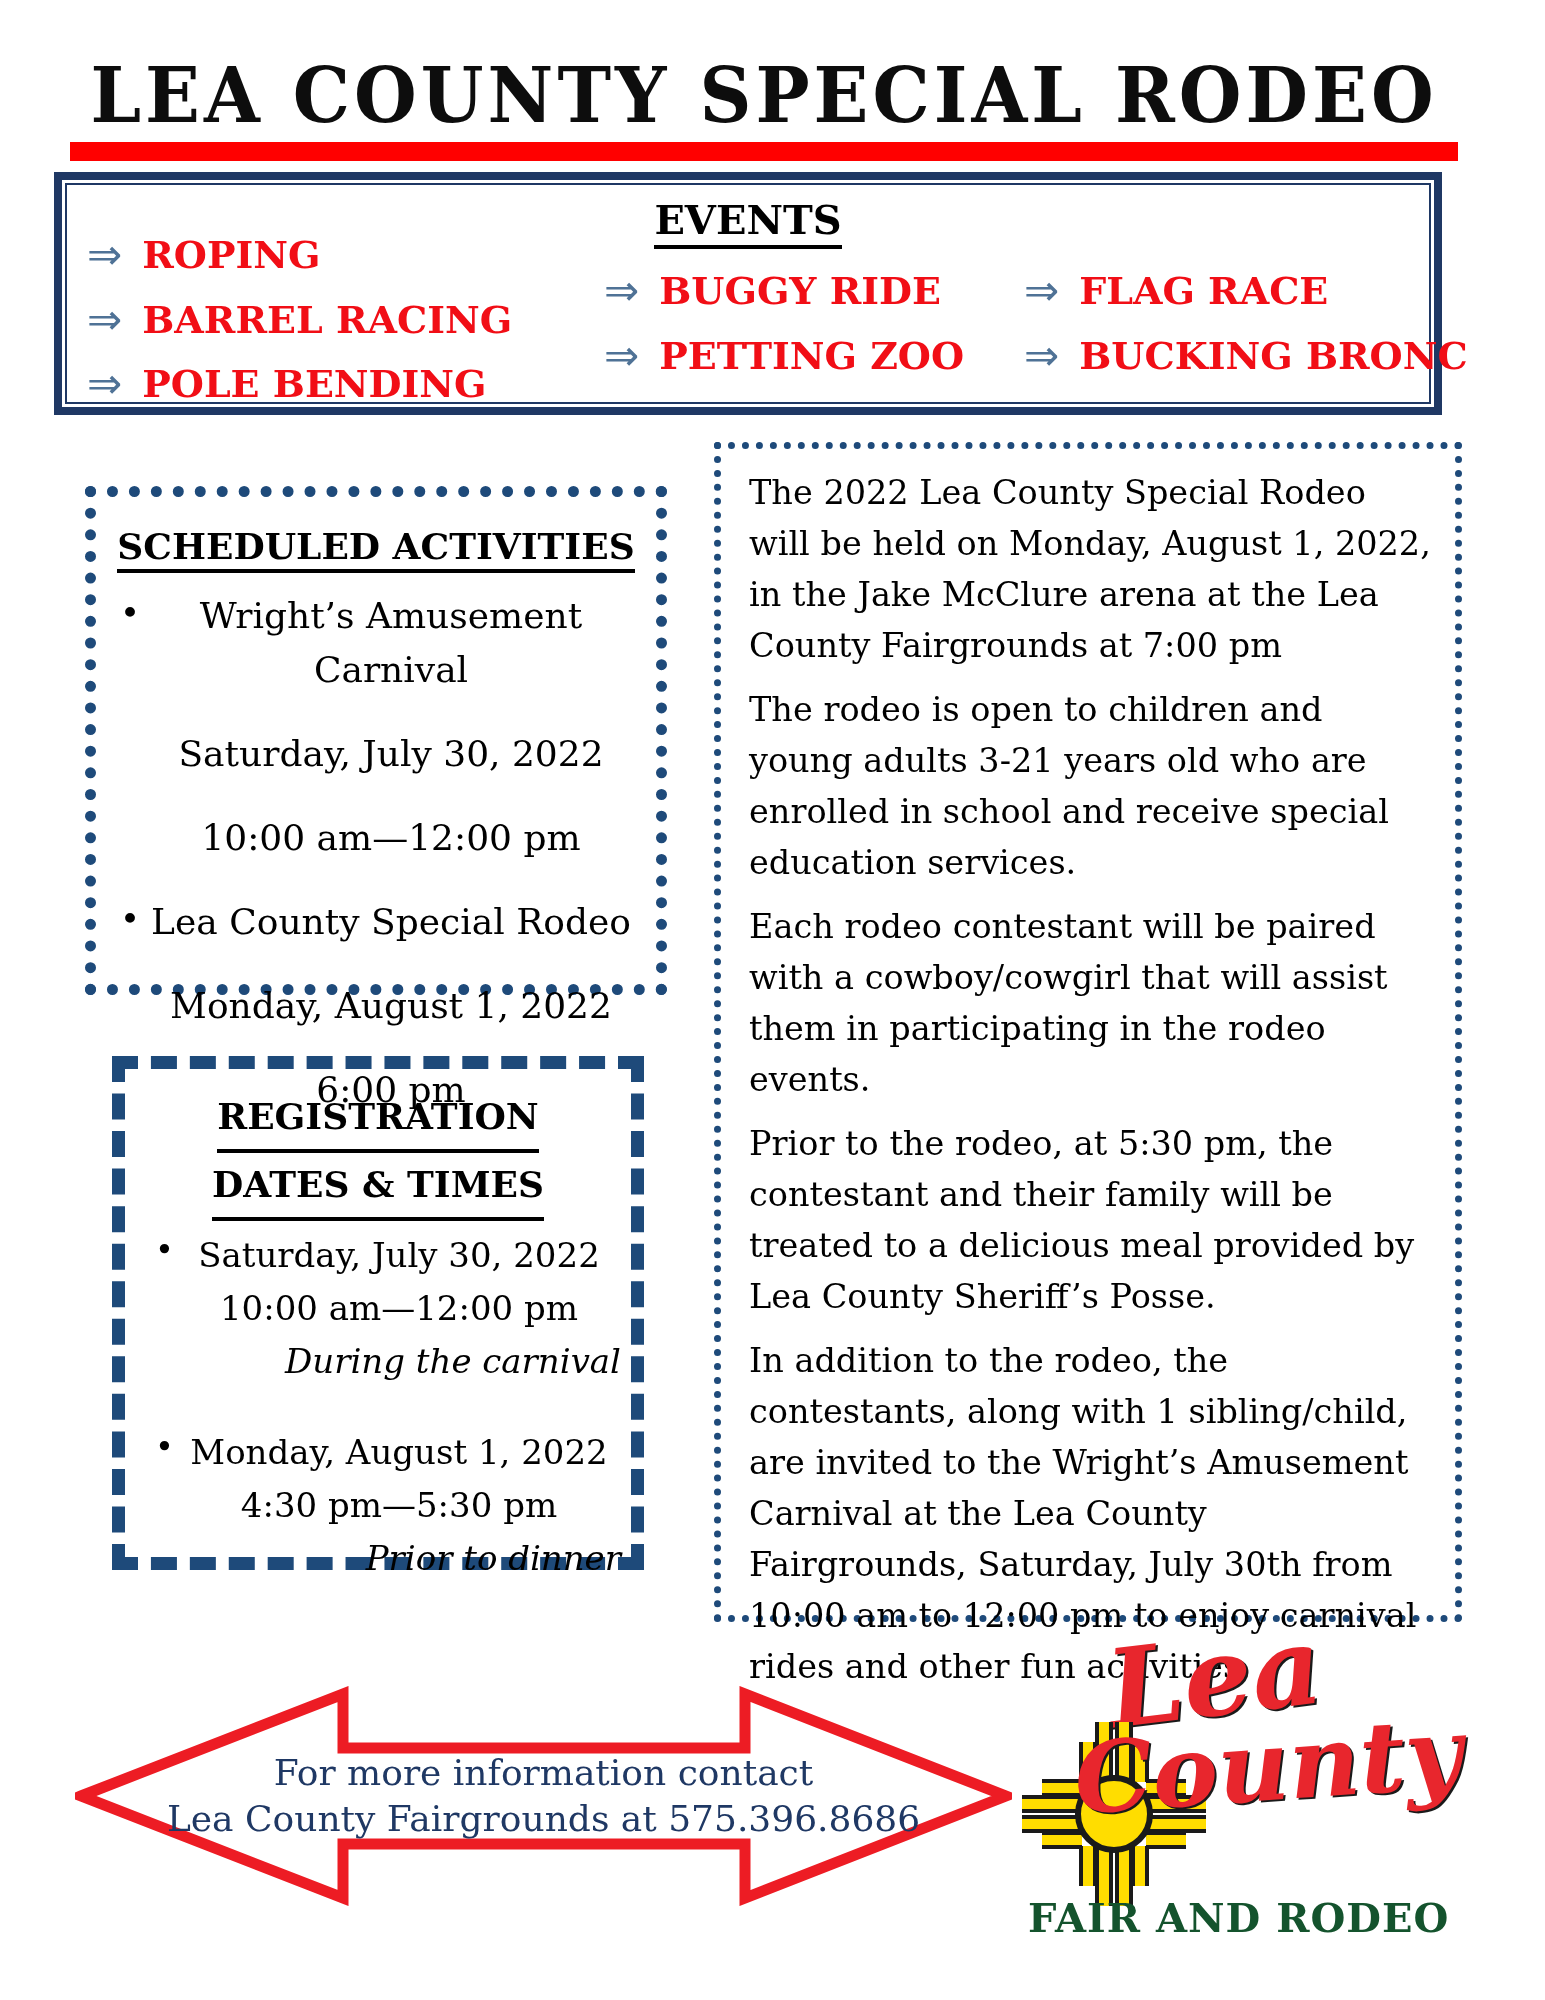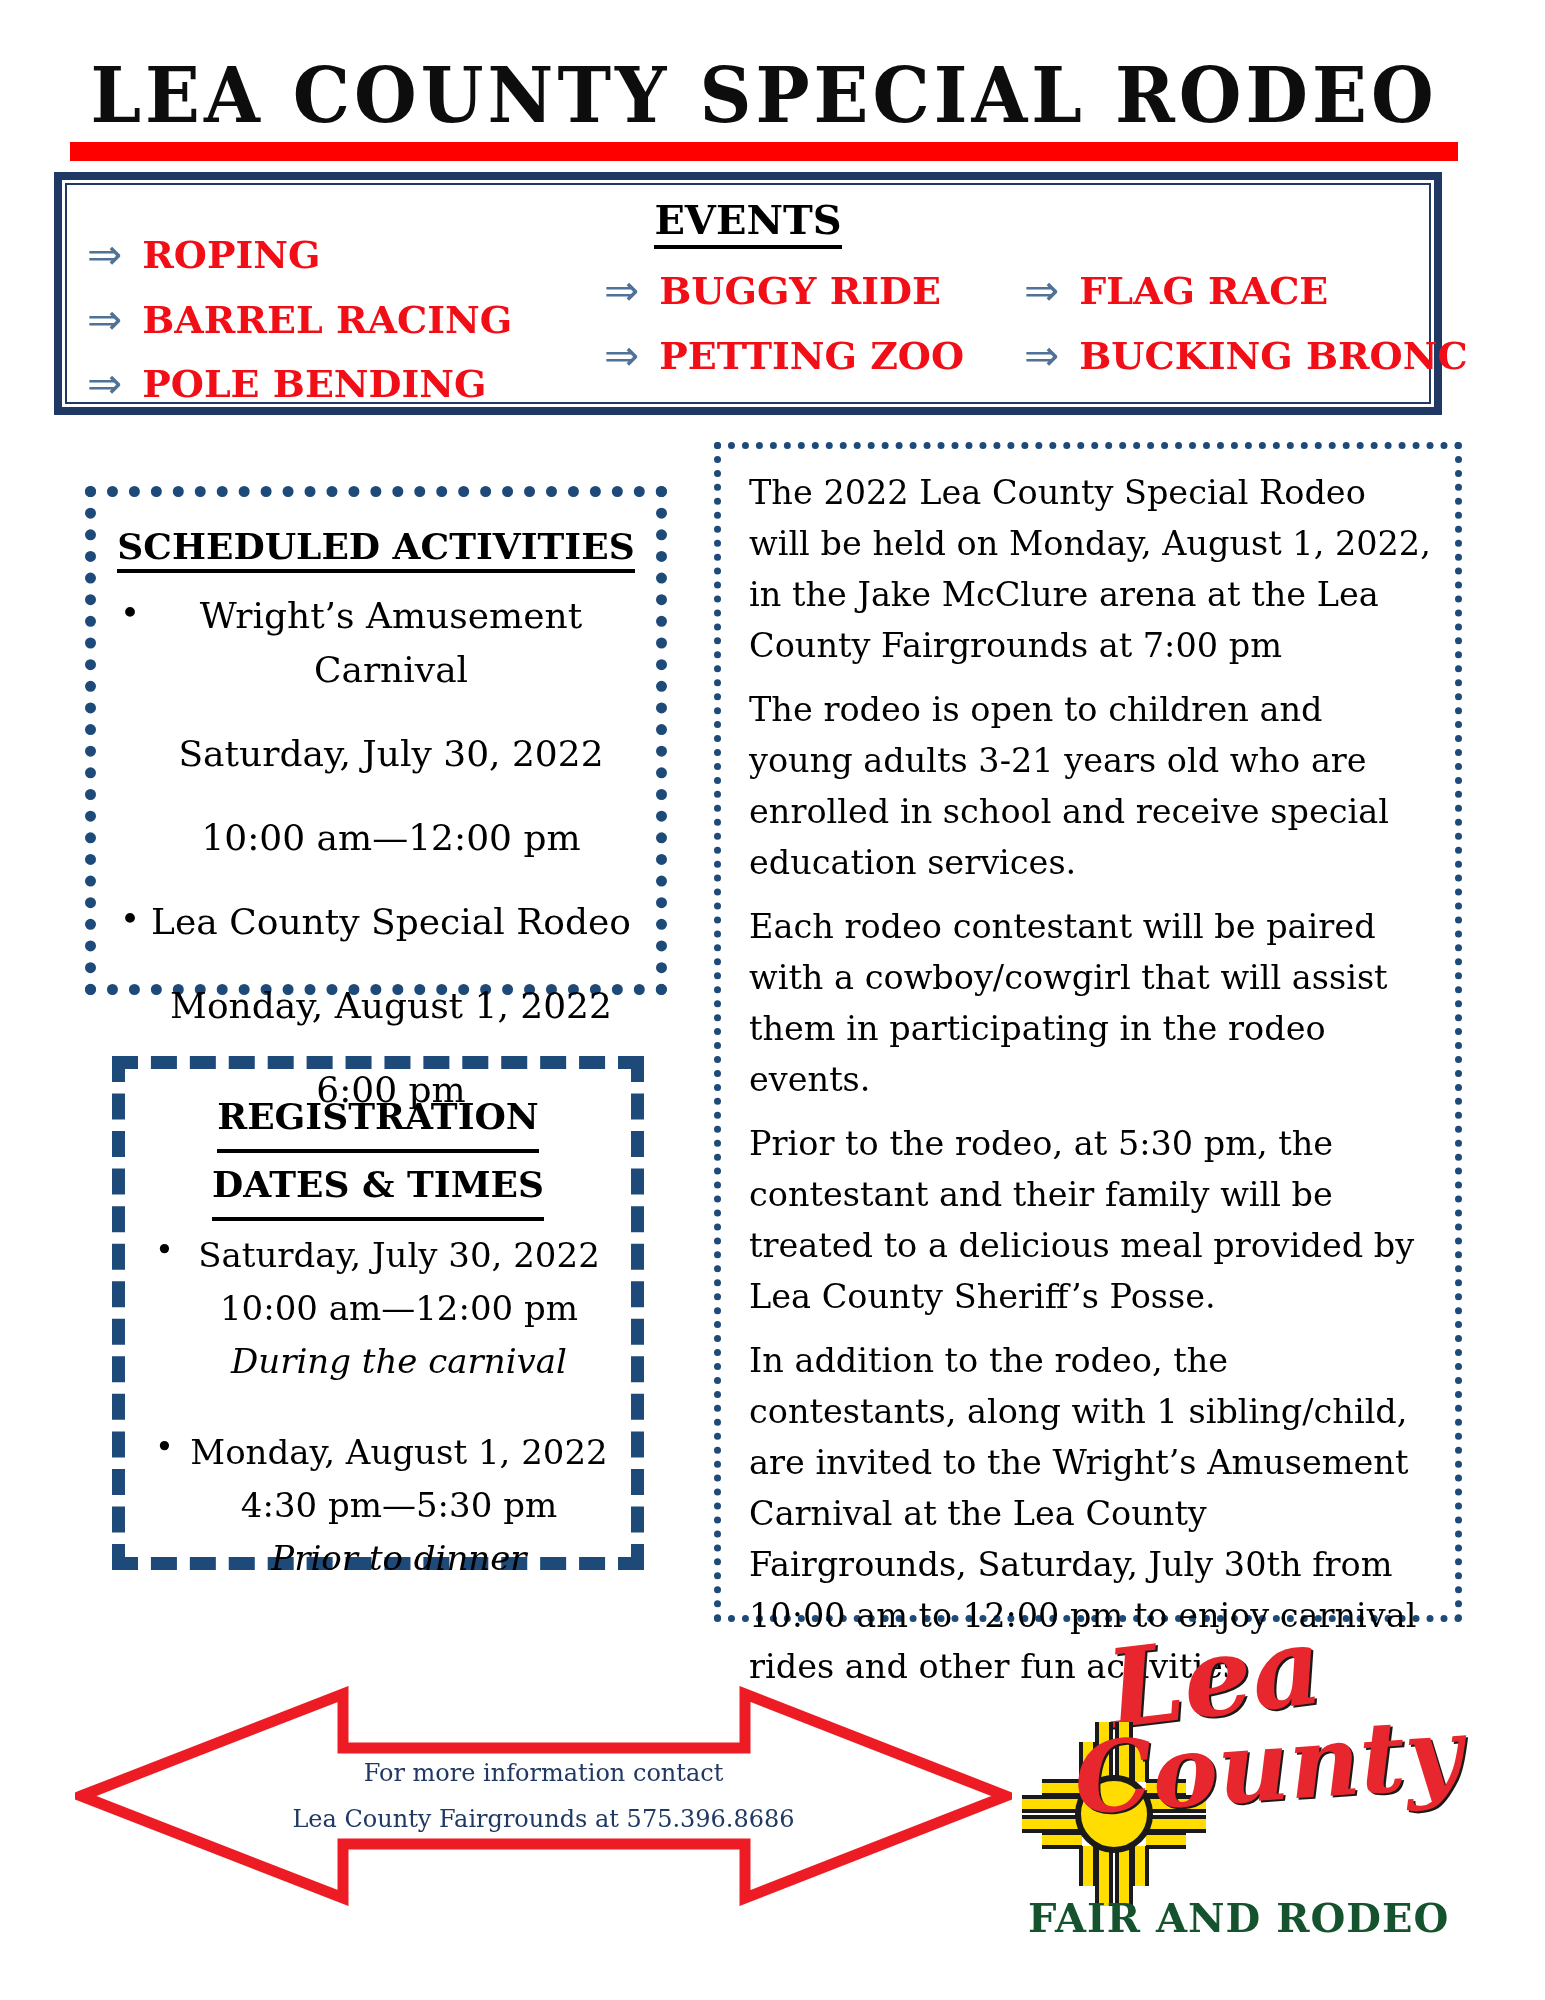--- a/index.html
+++ b/index.html
@@ -43,36 +43,36 @@
   .reg-box {
     position:absolute; left:112px; top:1056px; width:532px; height:514px;
     border:13px dashed #1e4a7a; box-sizing:border-box; padding-top:16px;
   }
   .reg-heading { text-align:center; font-size:36px; font-weight:bold; line-height:62px; margin:0; }
   .reg-item { position:relative; padding:0 10px 0 52px; }
   .reg-item.first { margin-top:8px; }
   .reg-item.second { margin-top:38px; }
   .reg-bullet { position:absolute; left:30px; top:2px; font-size:32px; }
   .reg-line { text-align:center; font-size:34px; margin:0; line-height:53px; }
-  .reg-note { text-align:center; font-size:34px; font-style:italic; font-weight:500; margin:0; line-height:53px; }
+  .reg-note { text-align:right; font-size:34px; font-style:italic; font-weight:500; margin:0; line-height:53px; }
 
   
   .info-box {
     position:absolute; left:714px; top:442px; width:748px; height:1180px;
     border:7px dotted #1e4a7a; box-sizing:border-box; padding:18px 20px;
   }
   .info-box p { font-size:33.5px; line-height:51px; margin:0 0 13px 8px; }
 
   
   .arrow-banner { position:absolute; left:75px; top:1686px; width:937px; height:220px; }
   .arrow-banner svg { position:absolute; inset:0; }
   .arrow-text {
     position:absolute; inset:0; display:flex; flex-direction:column;
     align-items:center; justify-content:center; gap:0;
-    color:#1f3864; font-size:24px; line-height:46px; text-align:center;
+    color:#1f3864; font-size:36px; line-height:46px; text-align:center;
   }
 
   
   .logo { position:absolute; left:1012px; top:1622px; width:390px; height:355px; }
   .logo-lea {
     position:absolute; left:95px; top:-8px; font-size:108px; font-style:italic; font-weight:bold;
     color:#e8262d; transform:rotate(-7deg);
     text-shadow:2px 2px 0 #1a1a1a;
   }
   .zia { position:absolute; left:2px; top:92px; }

